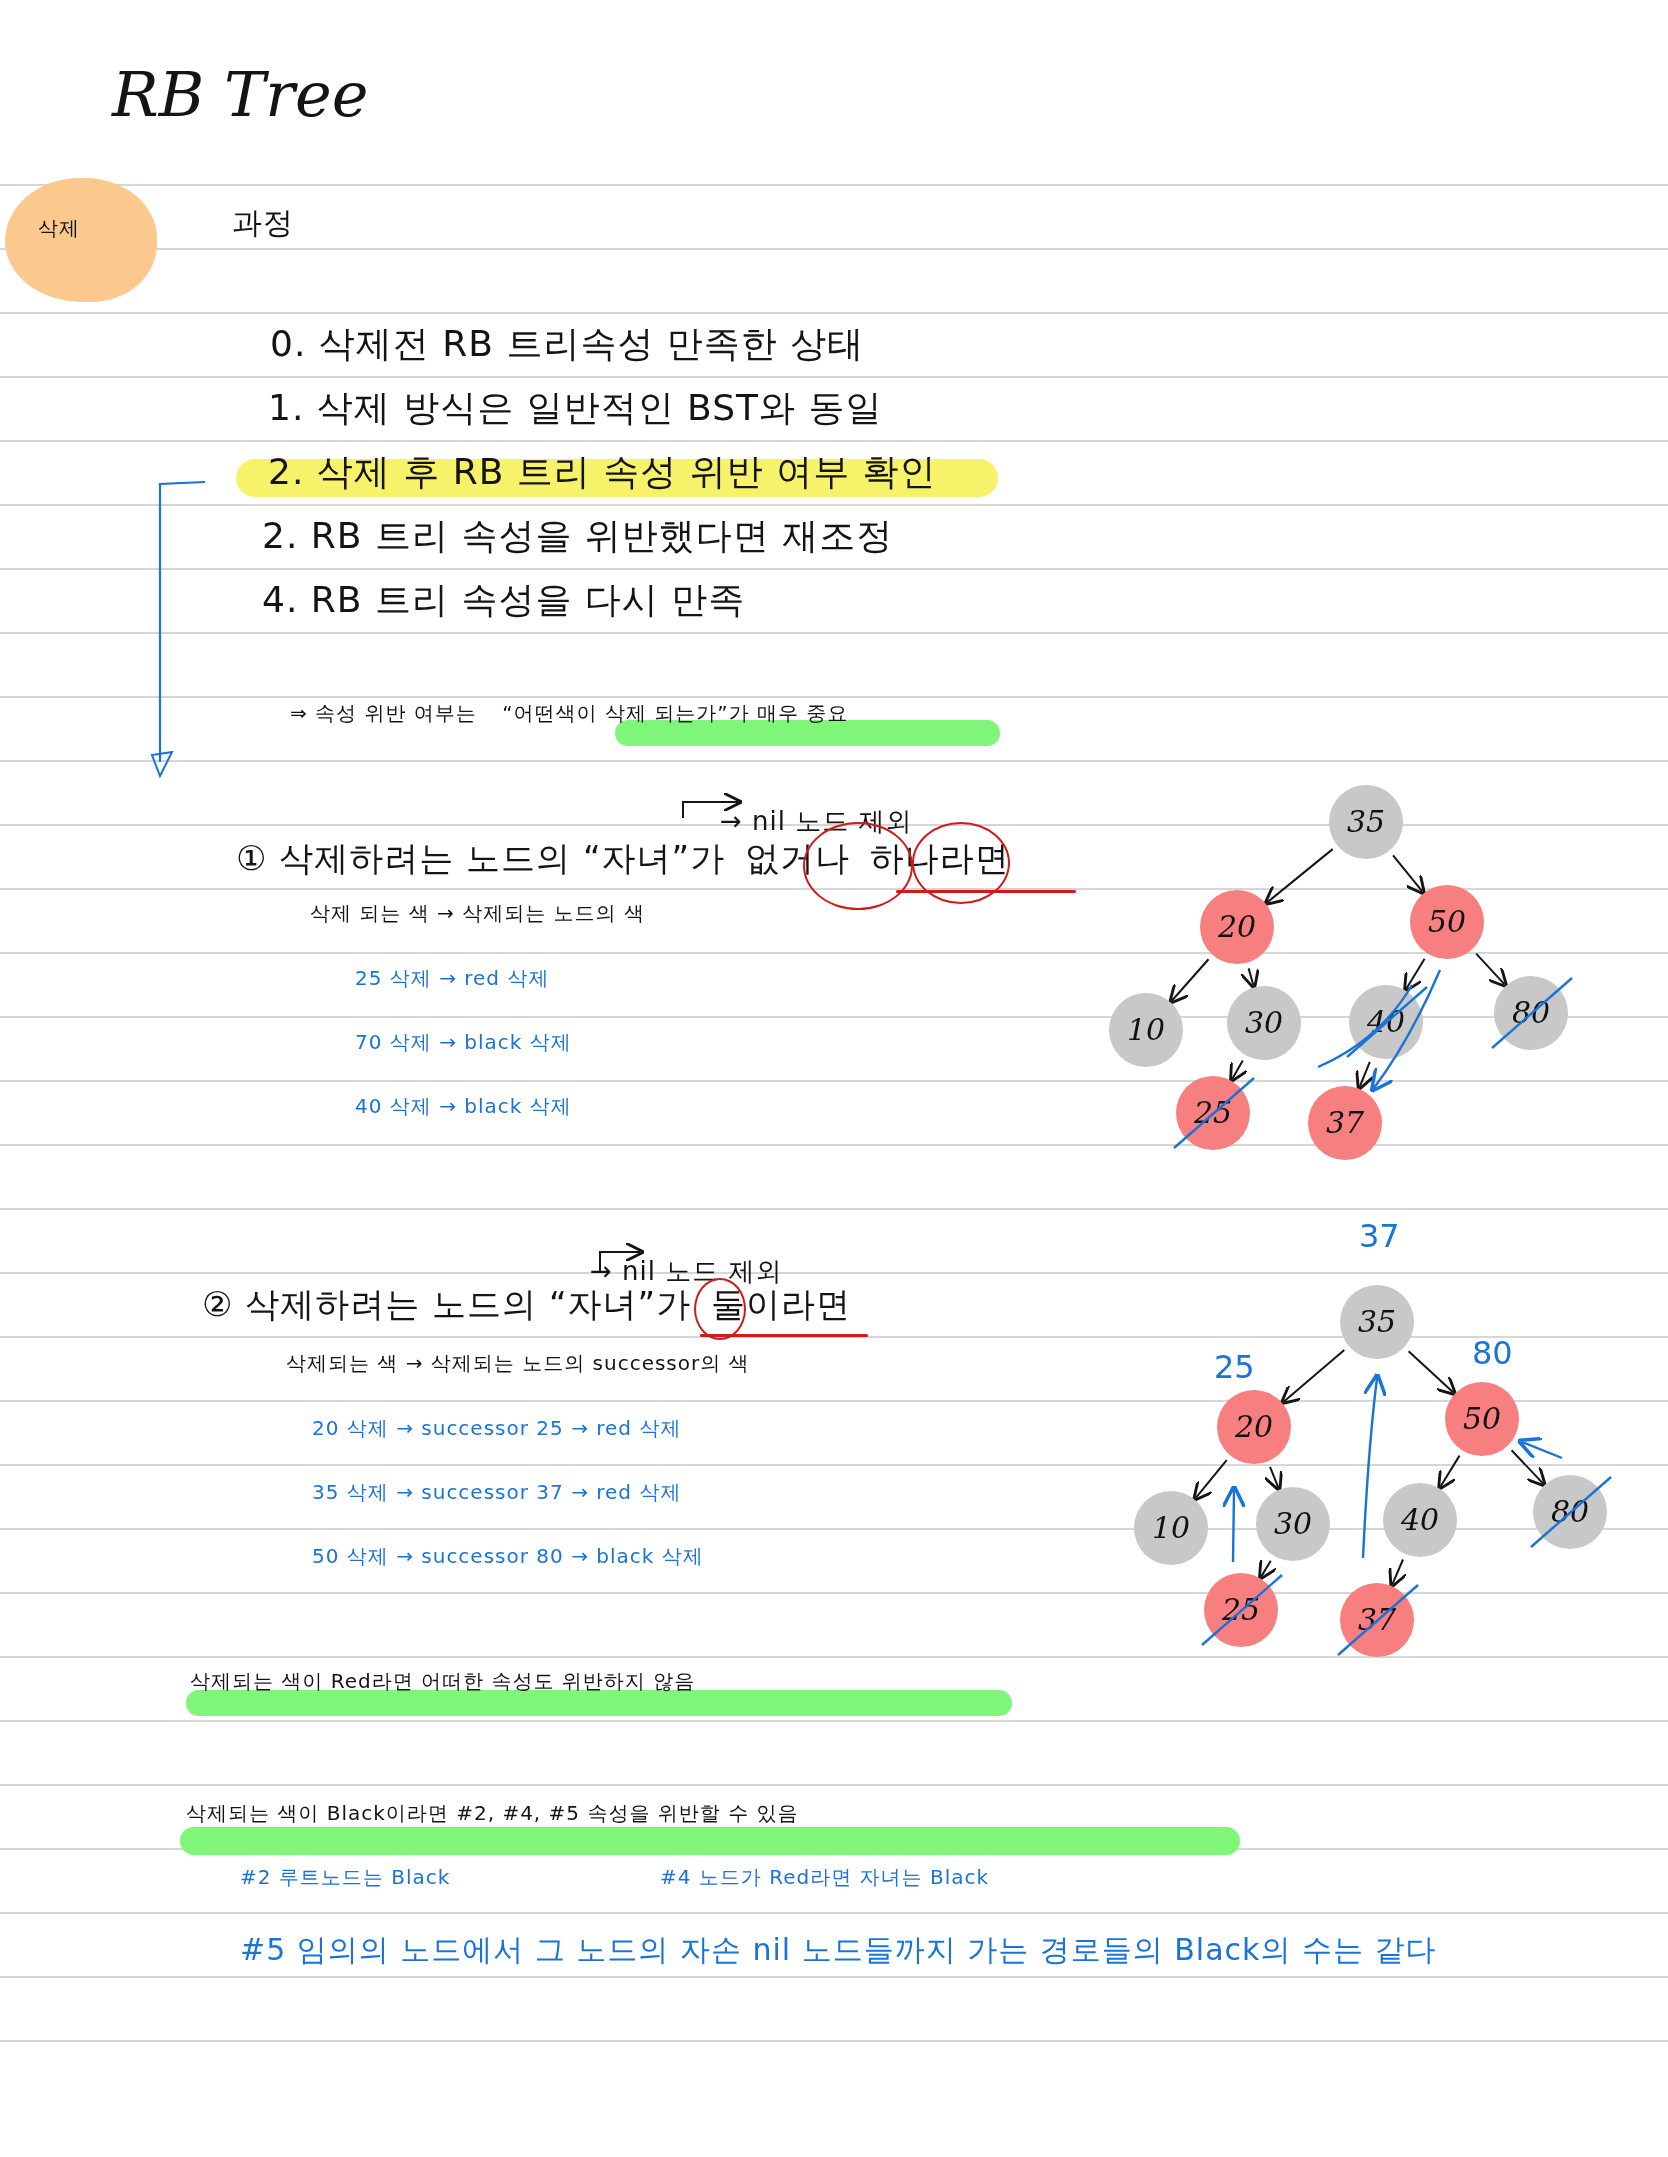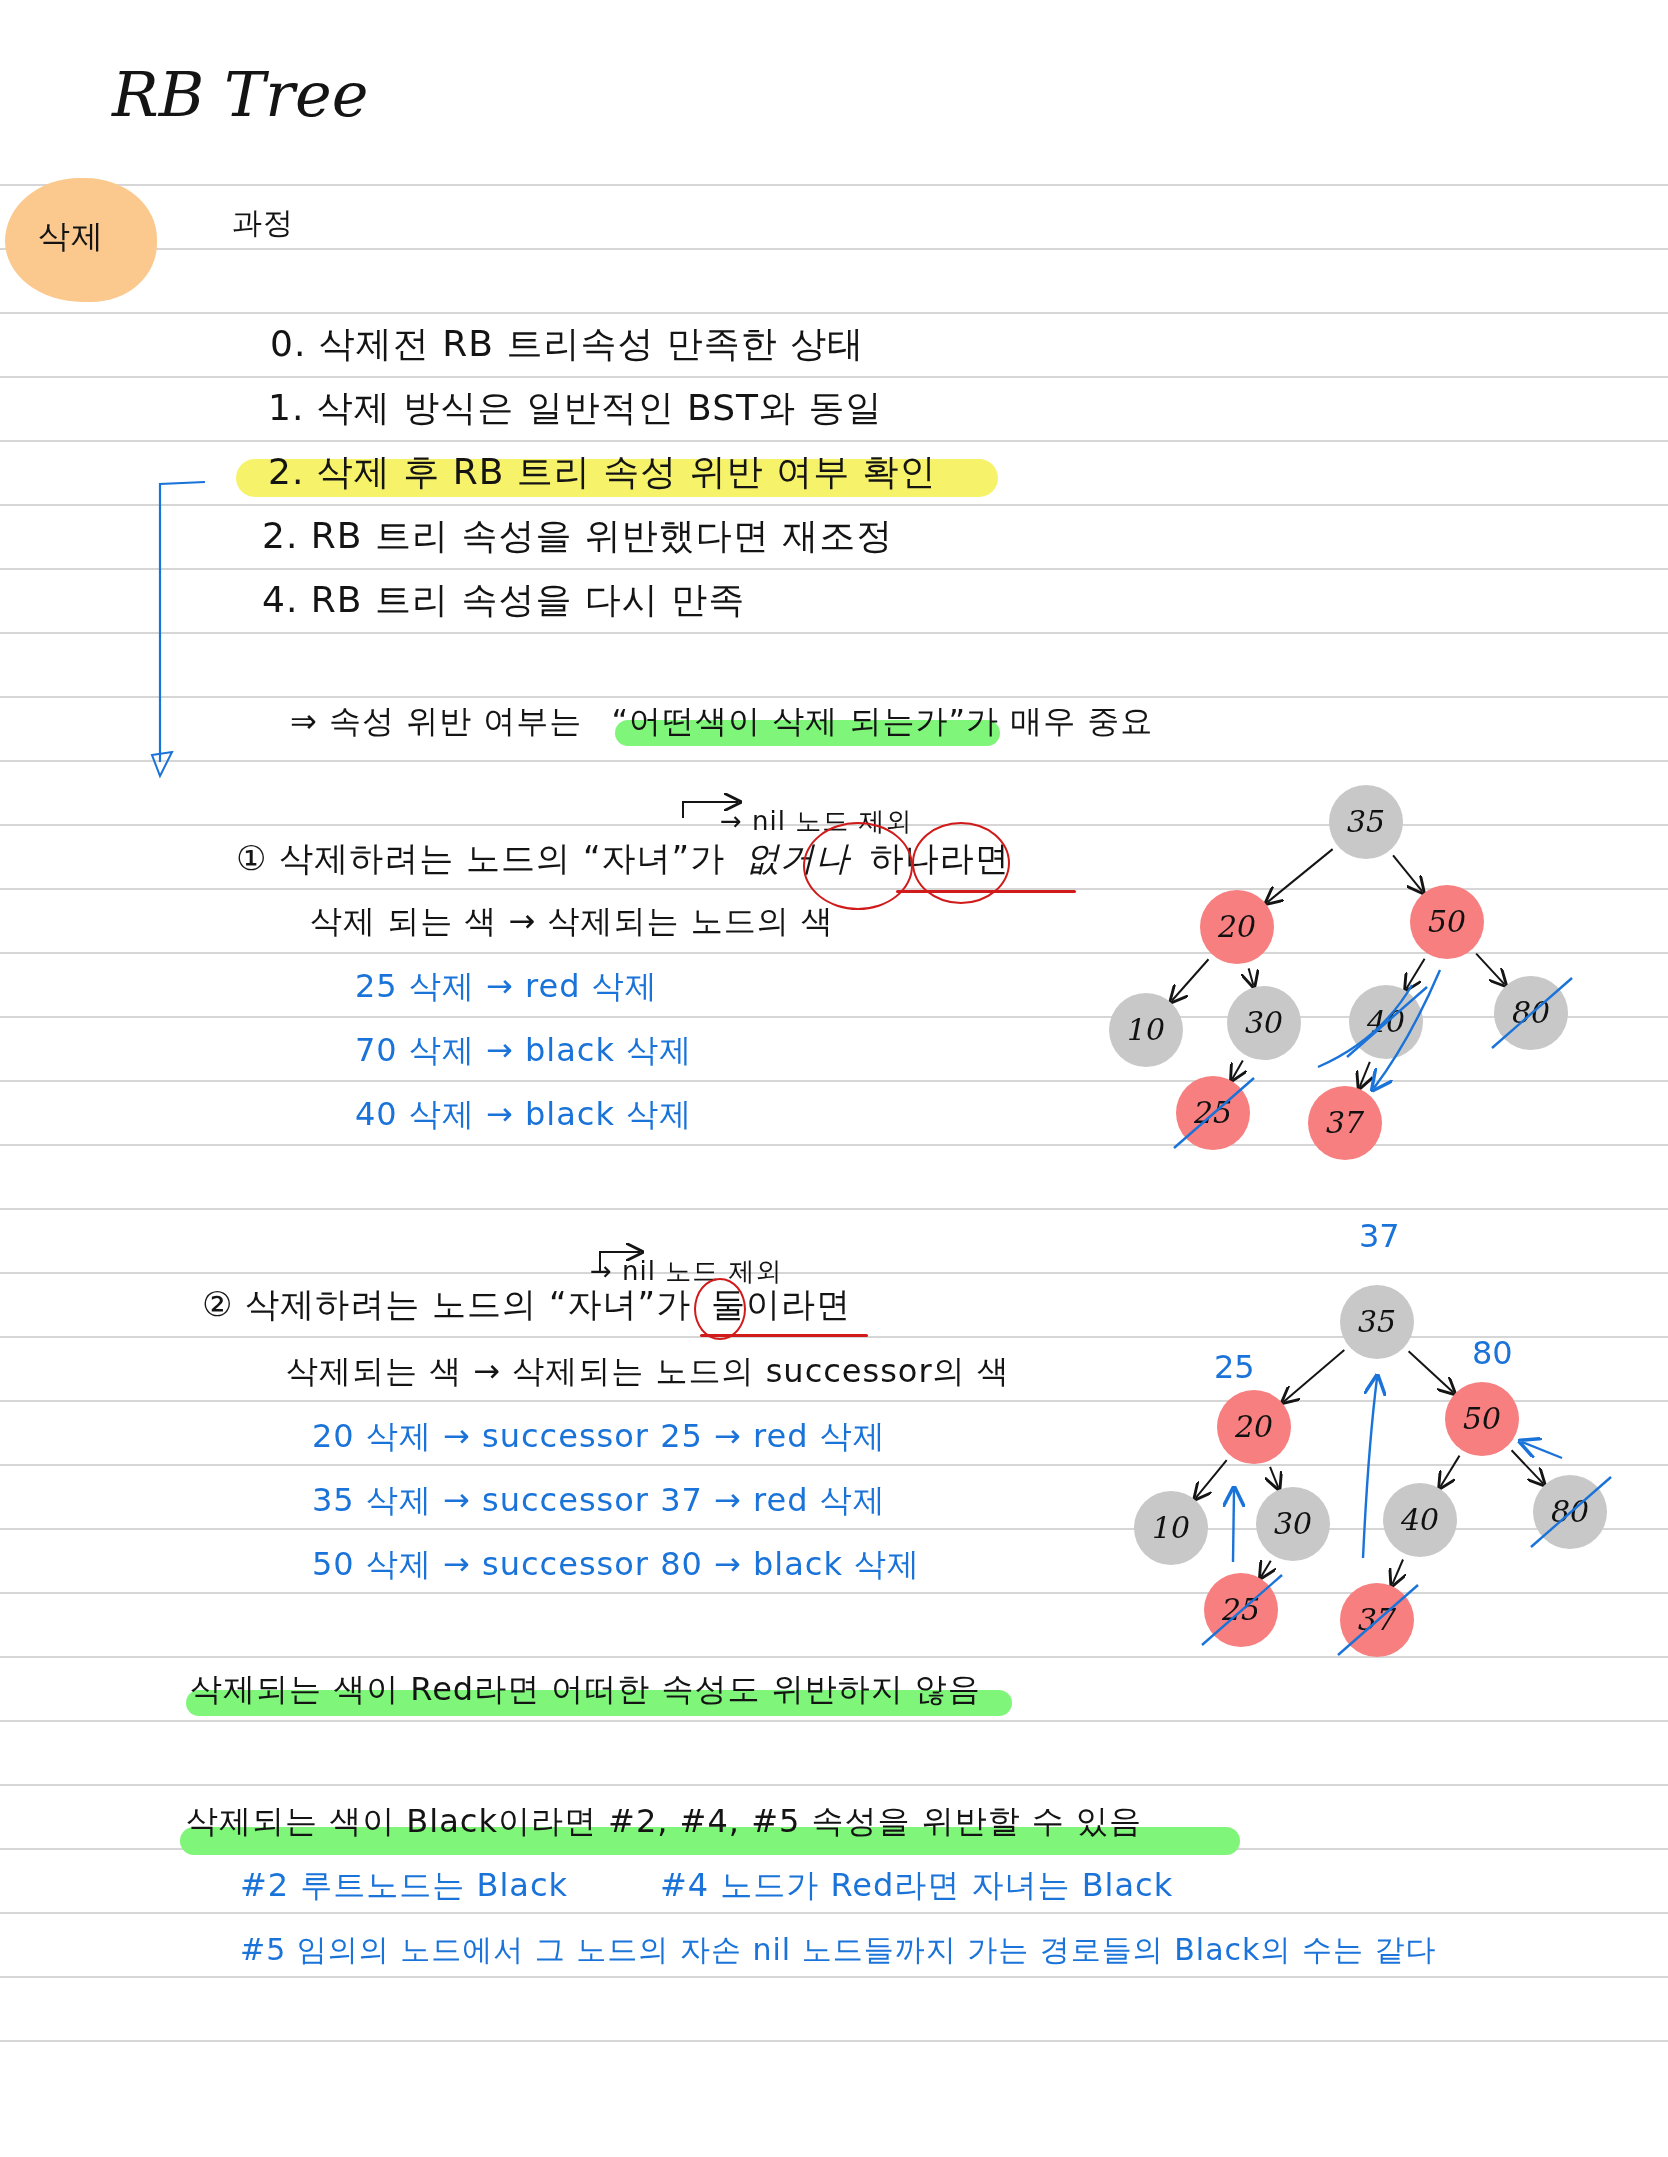--- a/index.html
+++ b/index.html
@@ -16,21 +16,21 @@
   .hand { font-family: "DejaVu Sans", sans-serif; letter-spacing: 1px; }
   .title { font-family: "DejaVu Serif", serif; font-size: 62px; font-weight: normal; font-style: italic; margin-left: 44px; }
   .tag-blob {
     position: absolute; left: 5px; top: 178px; width: 152px; height: 124px;
     background: #fbc98e; border-radius: 50% 48% 44% 52% / 52% 50% 48% 50%;
   }
   .hl-yellow { position: absolute; background: #f6f36a; border-radius: 22px; }
   .hl-green { position: absolute; background: #7ff57a; border-radius: 14px; }
   .t36 { font-size: 36px; }
   .t34 { font-size: 34px; }
-  .t32 { font-size: 32px; }
+  .t32 { font-size: 20px; }
   .t30 { font-size: 30px; }
   .t26 { font-size: 26px; margin-top: 22px; }
   .redcircle { position: absolute; border: 2.5px solid #d11a1a; border-radius: 50%; }
   .redline { position: absolute; height: 3px; background: #d11a1a; border-radius: 2px; }
   svg.overlay { position: absolute; left: 0; top: 0; }
   .node-label { font-family: "DejaVu Serif", serif; font-style: italic; font-size: 30px; fill: #111; }
   .blue-label { font-family: "DejaVu Sans", sans-serif; font-size: 32px; fill: #1a73d9; }
 </style>
 </head>
 <body>
@@ -84,21 +84,21 @@
 <div class="hl-green" style="left:615px; top:720px; width:385px; height:26px;"></div>
 <div class="abs ink hand t32" style="left:290px; top:700px;">
   <span>⇒ 속성 위반 여부는</span>
   <span style="margin-left:18px;">“어떤색이 삭제 되는가”</span><span>가 매우 중요</span>
 </div>
 
 <div class="abs ink hand t26" style="left:720px; top:782px;">→ nil 노드 제외</div>
 <div class="abs ink hand t34" style="left:236px; top:836px;">
   <span>①</span>
   <span>삭제하려는 노드의 “자녀”가</span>
-  <span style="margin-left:8px;font-style:italic;">없거나</span>
+  <span style="margin-left:8px;">없거나</span>
   <span style="margin-left:8px;">하나</span><span>라면</span>
 </div>
 <div class="redcircle" style="left:803px; top:822px; width:106px; height:84px;"></div>
 <div class="redcircle" style="left:912px; top:822px; width:94px; height:78px;"></div>
 <div class="redline" style="left:896px; top:890px; width:180px;"></div>
 <div class="abs ink hand t32" style="left:310px; top:900px;">삭제 되는 색 → 삭제되는 노드의 색</div>
 <div class="abs blue hand t32" style="left:355px; top:965px;">25 삭제 → red 삭제</div>
 <div class="abs blue hand t32" style="left:355px; top:1029px;">70 삭제 → black 삭제</div>
 <div class="abs blue hand t32" style="left:355px; top:1093px;">40 삭제 → black 삭제</div>
 

